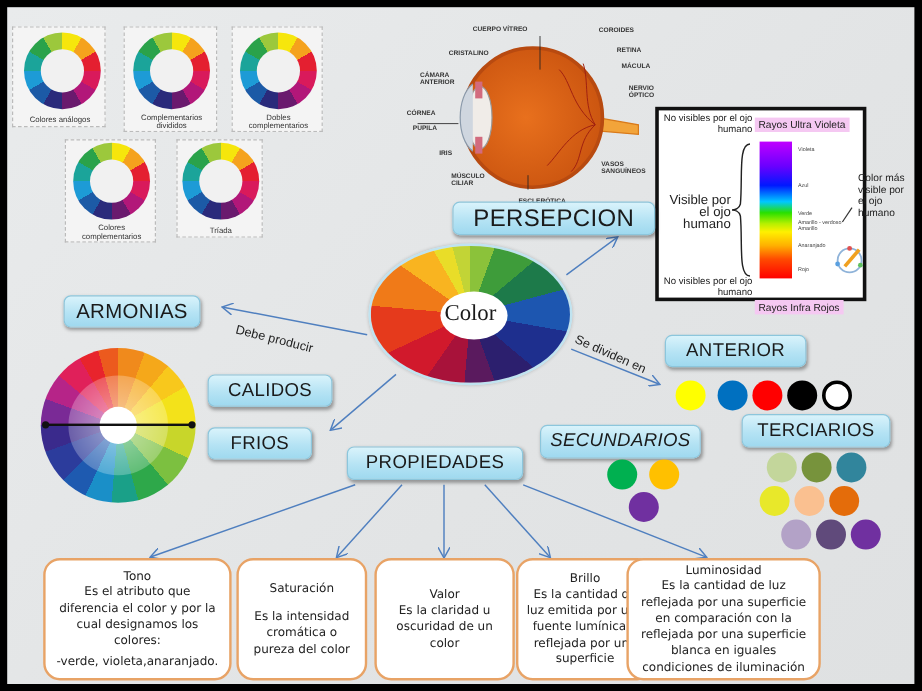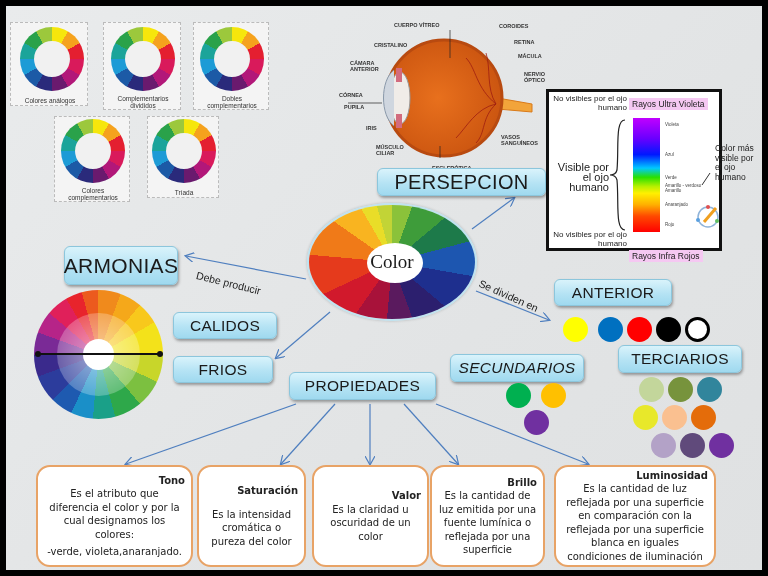--- a/index.html
+++ b/index.html
@@ -23,21 +23,21 @@
   }
 
   
   .prop {
     position: absolute; top: 459px; height: 102px;
     background: #fff; border: 2px solid #e8a366; border-radius: 14px;
     font-family: "DejaVu Sans", sans-serif; font-size: 10px; line-height: 13.5px;
     color: #222; text-align: center; display: flex; flex-direction: column;
     justify-content: center; padding: 3px 6px;
   }
-  .prop .ttl { font-weight: bold; text-align: right; }
+  .prop .ttl { font-weight: normal; }
 
   .dot { position: absolute; border-radius: 50%; }
 
   
   .hw-card {
     position: absolute; background: #f4f4f4; border: 1px dashed #bbb;
   }
   .hw-wheel {
     position: absolute; border-radius: 50%;
     background: conic-gradient(#f6e60c 0deg 30deg, #f5a21d 30deg 60deg, #e41f30 60deg 90deg, #d91a5b 90deg 120deg, #b21779 120deg 150deg, #6a1a6e 150deg 180deg, #2a2a7b 180deg 210deg, #1c5aa6 210deg 240deg, #1d9bd6 240deg 270deg, #1ba49a 270deg 300deg, #2aa24a 300deg 330deg, #9cc83c 330deg 360deg);
@@ -187,23 +187,23 @@
     </svg>
   </div>
 
   <div class="abs" style="left:301px;top:197px;width:170px;height:118px;border-radius:50%;border:2px solid #bfe3f0;overflow:hidden;box-shadow:0 0 3px rgba(0,0,0,0.2);">
     <div style="position:absolute;left:0;top:0;width:100%;height:100%;background:conic-gradient(from 0deg, #8bc23a 0deg 20deg, #3e9c3a 20deg 50deg, #1d7a4a 50deg 75deg, #1d56b0 75deg 100deg, #1e2f8e 100deg 130deg, #2c1f6e 130deg 160deg, #5a1a5e 160deg 185deg, #a8123a 185deg 215deg, #d1192c 215deg 245deg, #e53a1c 245deg 275deg, #f07a18 275deg 305deg, #f9b420 305deg 330deg, #e9dd28 330deg 345deg, #c2d436 345deg 360deg);"></div>
     <div style="position:absolute;left:58px;top:38px;width:56px;height:40px;border-radius:50%;background:#fff;"></div>
     <div style="position:absolute;left:0;top:0;width:100%;height:100%;display:flex;align-items:center;justify-content:center;font-family:'Liberation Serif',serif;font-size:19px;color:#1a1a1a;">Color</div>
   </div>
 
   <div class="concept" style="left:371px;top:162px;width:169px;height:28px;font-size:20px;">PERSEPCION</div>
-  <div class="concept" style="left:58px;top:240px;width:114px;height:39px;font-size:21px;">ARMONIAS</div>
+  <div class="concept" style="left:47px;top:240px;width:114px;height:27px;font-size:17px;">ARMONIAS</div>
   <div class="concept" style="left:167px;top:306px;width:104px;height:27px;font-size:15.5px;">CALIDOS</div>
-  <div class="concept" style="left:167px;top:350px;width:100px;height:27px;font-size:15.5px;">FRIOS</div>
+  <div class="concept" style="left:167px;top:350px;width:87px;height:27px;font-size:15.5px;">FRIOS</div>
   <div class="concept" style="left:283px;top:366px;width:147px;height:28px;font-size:15.5px;">PROPIEDADES</div>
   <div class="concept" style="left:548px;top:273px;width:118px;height:27px;font-size:15.5px;">ANTERIOR</div>
   <div class="concept" style="left:444px;top:348px;width:134px;height:28px;font-size:15.5px;font-style:italic;">SECUNDARIOS</div>
   <div class="concept" style="left:612px;top:339px;width:124px;height:28px;font-size:15.5px;">TERCIARIOS</div>
 
   <div class="conn-label" style="left:192px;top:263px;transform:rotate(14deg);transform-origin:left top;">Debe producir</div>
   <div class="conn-label" style="left:476px;top:271px;transform:rotate(24deg);transform-origin:left top;">Se dividen en</div>
 
   <div class="abs" style="left:28px;top:284px;width:129px;height:129px;border-radius:50%;background:conic-gradient(from 0deg, #f08a1c 0deg 20deg, #f5a81a 20deg 40deg, #f8c81c 40deg 60deg, #f3e21a 60deg 90deg, #c8d62a 90deg 115deg, #7cc040 115deg 140deg, #2ea84a 140deg 165deg, #1aa088 165deg 185deg, #1a8fc8 185deg 205deg, #1e5ab0 205deg 225deg, #2c3c9c 225deg 250deg, #3a2a8c 250deg 270deg, #7a2a96 270deg 290deg, #b62488 290deg 310deg, #e0205a 310deg 330deg, #e8242c 330deg 345deg, #ec5a1e 345deg 360deg);">
     <div style="position:absolute;left:18%;top:18%;width:64%;height:64%;border-radius:50%;background:radial-gradient(circle, rgba(255,255,255,0.55) 0%, rgba(255,255,255,0.25) 70%, rgba(255,255,255,0) 100%);"></div>
@@ -249,18 +249,18 @@
     <div style="margin-top:10px;">Es la intensidad cromática o pureza del color</div>
   </div>
   <div class="prop" style="left:306px;width:117px;">
     <div class="ttl">Valor</div>
     <div>Es la claridad u oscuridad de un color</div>
   </div>
   <div class="prop" style="left:424px;width:115px;">
     <div class="ttl">Brillo</div>
     <div>Es la cantidad de luz emitida por una fuente lumínica o reflejada por una superficie</div>
   </div>
-  <div class="prop" style="left:548px;width:162px;">
+  <div class="prop" style="left:516px;width:162px;">
     <div class="ttl">Luminosidad</div>
     <div>Es la cantidad de luz reflejada por una superficie en comparación con la reflejada por una superficie blanca en iguales condiciones de iluminación</div>
   </div>
 
 </div>
 
 </body></html>

